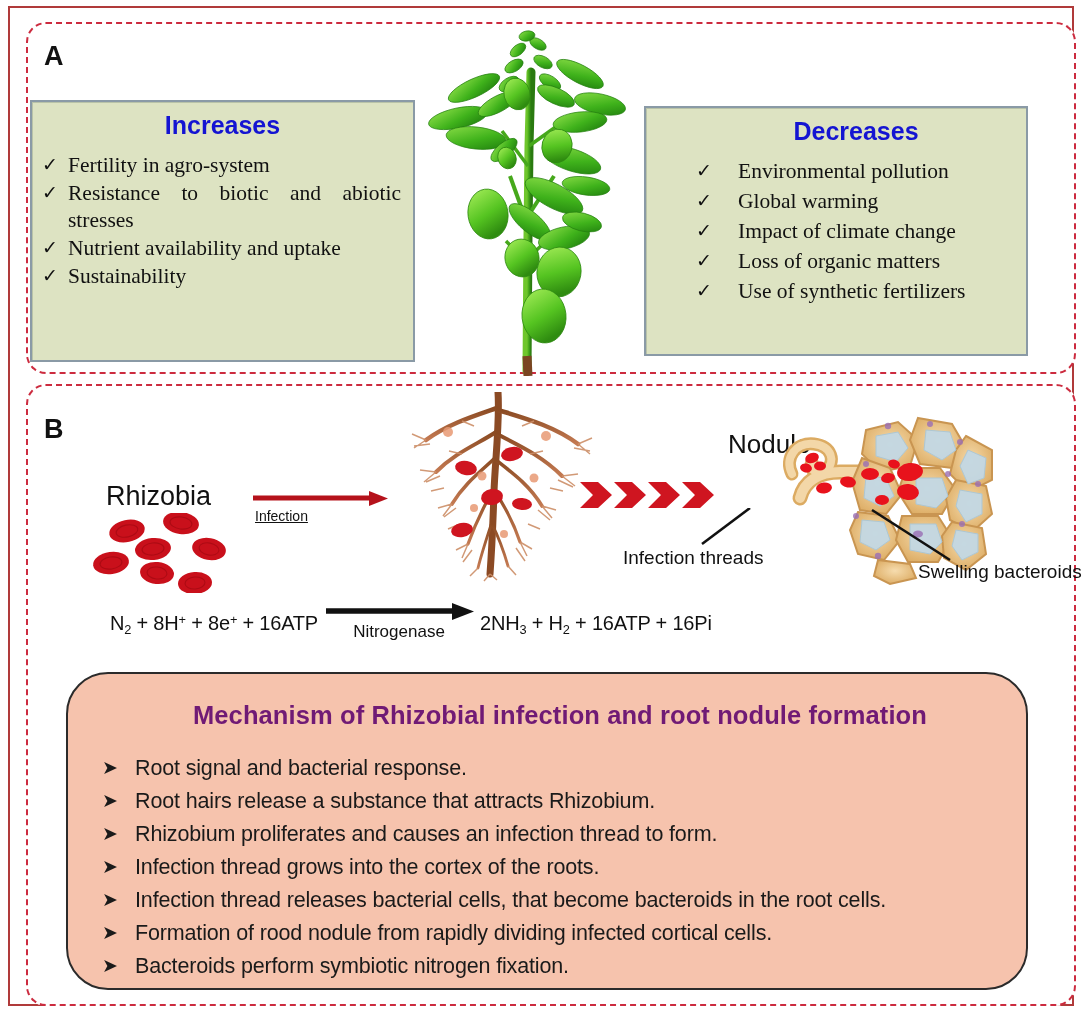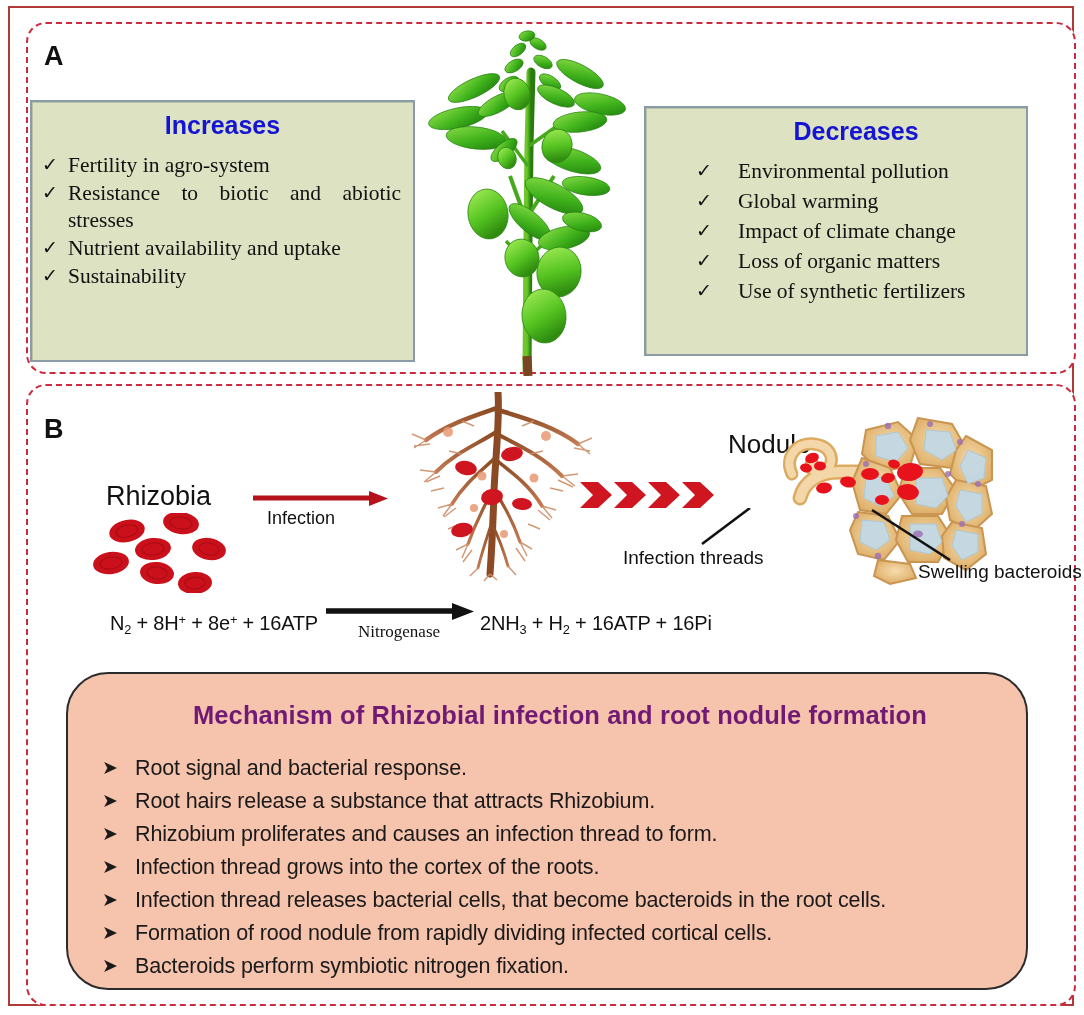--- a/index.html
+++ b/index.html
@@ -67,21 +67,21 @@
   
   #root-illustration{position:absolute;left:372px;top:384px;width:240px;height:190px;}
   #nodule-illustration{position:absolute;left:760px;top:398px;width:230px;height:180px;}
 
   .pb-label{
     position:absolute;color:#111;font-family:"Liberation Sans", sans-serif;
     font-size:25px;white-space:nowrap;
   }
   #label-rhizobia{left:96px;top:473px;font-size:27px;}
   #label-nodule{left:718px;top:421px;font-size:26px;}
-  #label-infection{left:257px;top:500px;font-size:18px;}
+  #label-infection{left:245px;top:500px;font-size:14px;text-decoration:underline;}
   #label-infection-threads{left:613px;top:539px;font-size:19px;}
   #label-swelling{left:908px;top:553px;font-size:19px;}
 
   
   #rhizobia-cluster{position:absolute;left:75px;top:505px;width:165px;height:80px;}
 
   
   #infection-arrow{position:absolute;left:243px;top:483px;width:135px;height:16px;}
   
   #chevron-row{position:absolute;left:570px;top:470px;width:135px;height:34px;}
@@ -93,21 +93,21 @@
     font-family:"Liberation Sans", sans-serif;color:#111;
   }
   .eq-part{font-size:20px;white-space:nowrap;letter-spacing:-.2px;}
   .eq-part sub{font-size:.64em;vertical-align:-.28em;}
   .eq-part sup{font-size:.64em;vertical-align:.45em;}
   #eq-arrow-wrap{
     position:relative;width:150px;height:44px;margin:0 6px;flex:0 0 150px;
   }
   #eq-arrow-label{
     position:absolute;left:0;top:20px;width:150px;text-align:center;
-    font-size:17px;color:#111;font-family:Liberation Serif, serif;
+    font-size:17px;color:#111;font-family:Liberation Sans, sans-serif;
   }
 
   
   #mechanism-box{
     position:absolute;left:56px;top:664px;width:962px;height:318px;
     box-sizing:border-box;background:#f6c3ad;
     border:2.5px solid #2b2b2b;border-radius:42px;
   }
   #mechanism-title{
     text-align:center;color:#701a75;font-weight:bold;

